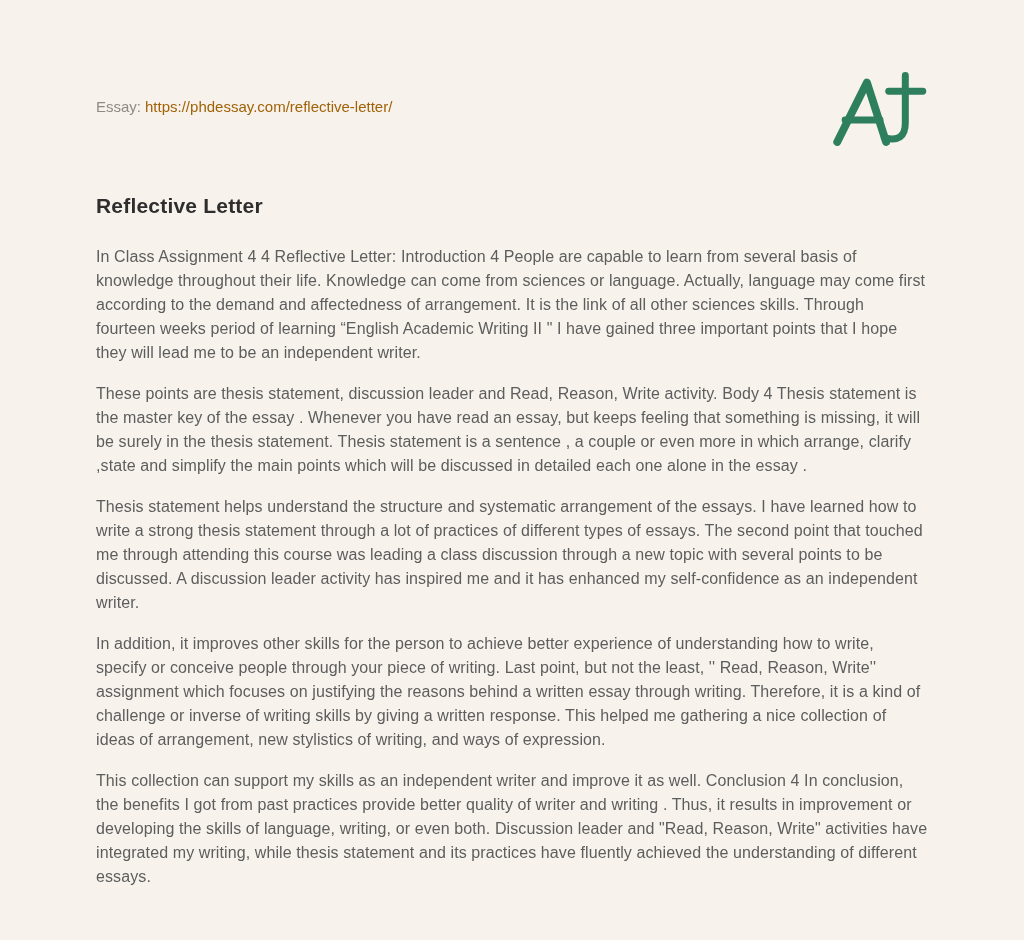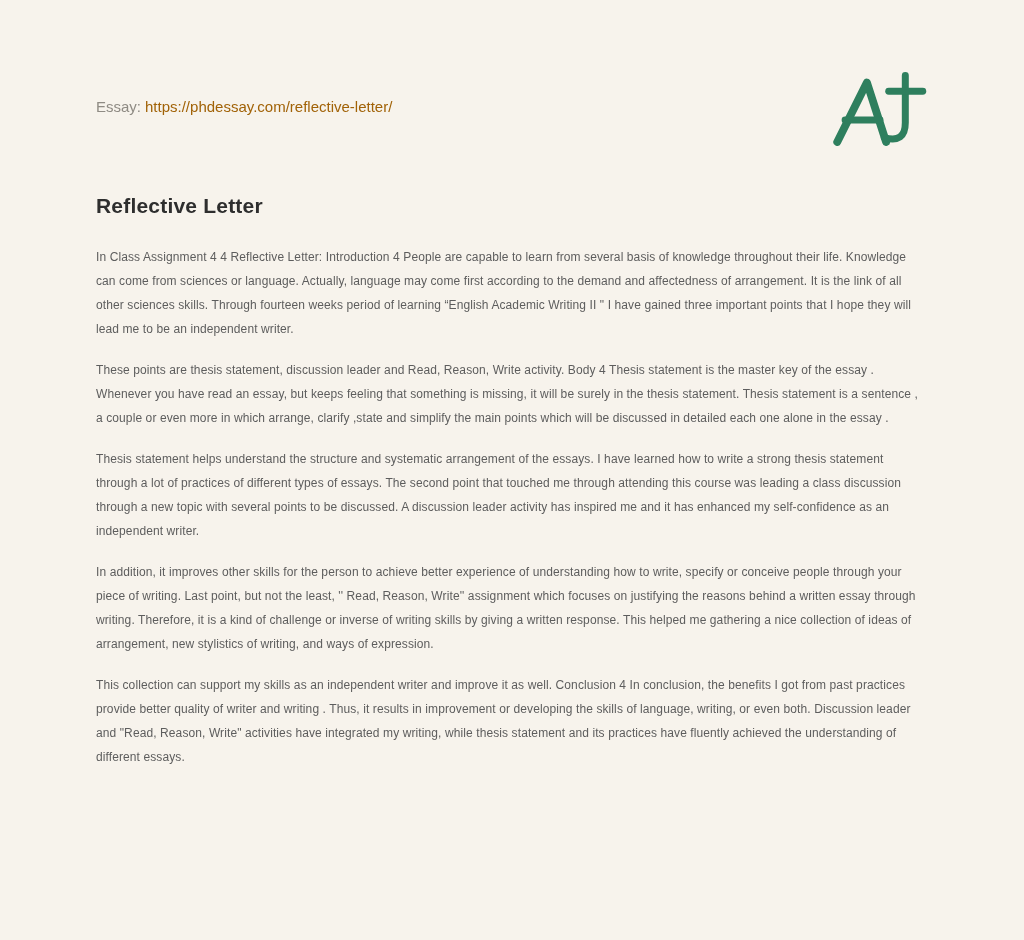--- a/index.html
+++ b/index.html
@@ -47,21 +47,21 @@
     font-size: 21px;
     font-weight: 700;
     color: #2e2e2e;
     letter-spacing: 0.2px;
   }
   .body-text {
     margin-top: 27px;
     max-width: 834px;
   }
   .para {
-    font-size: 12px;
+    font-size: 16px;
     line-height: 24px;
     color: #5d5d5d;
     letter-spacing: 0.1px;
     margin-bottom: 17px;
   }
 </style>
 </head>
 <body>
 
 <div class="page">

